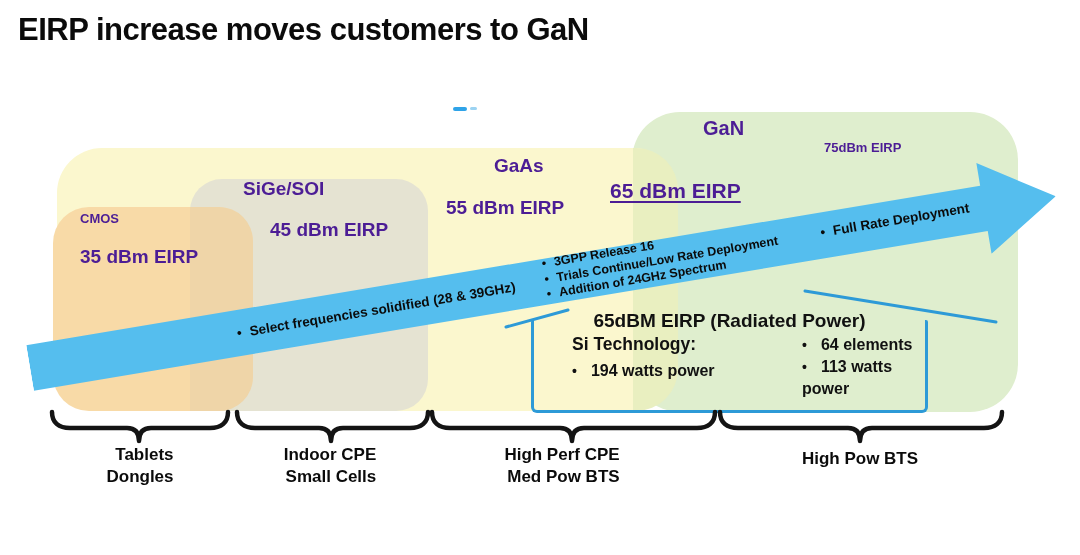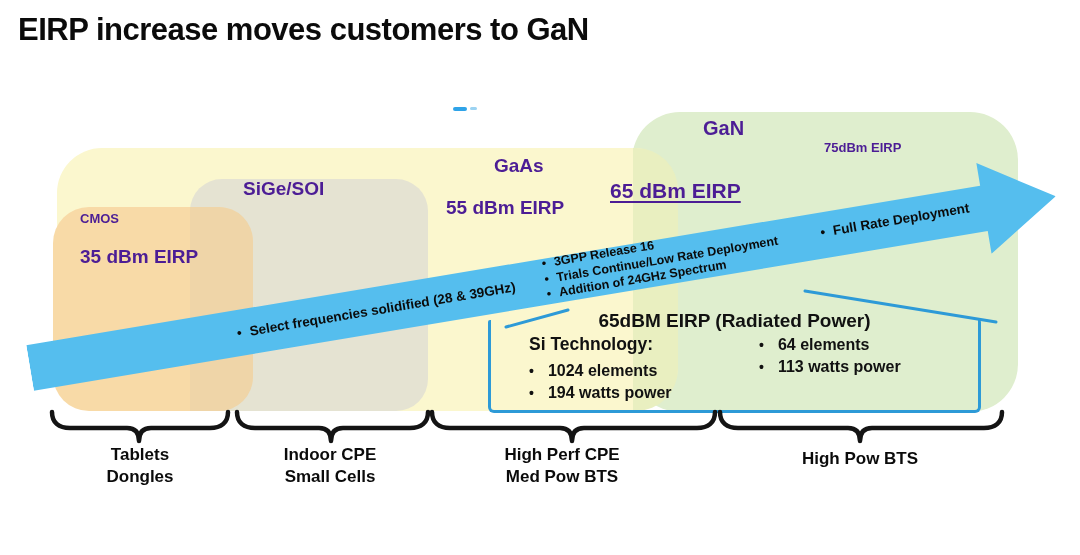--- a/index.html
+++ b/index.html
@@ -40,34 +40,34 @@
            transform:rotate(-9.5deg); transform-origin:0 50%;
            background:#55beee;
            clip-path:polygon(0 27%, 93% 27%, 93% 4%, 100% 50%, 93% 96%, 93% 73%, 0 73%); }
   .arrow-text { position:absolute; font-weight:bold; color:#0b0b0b; white-space:nowrap; }
   .phase1 { left:210px; top:50%; transform:translateY(-50%); font-size:13.5px; }
   .phase2 { left:522px; top:48%; transform:translateY(-50%); font-size:12.5px; line-height:15.5px; }
   .phase3 { left:802px; top:47%; transform:translateY(-50%); font-size:13.5px; }
   .bullet::before { content:"•"; margin-right:8px; }
 
   
-  .callout { position:absolute; left:488px; top:320px; width:493px; height:93px;
+  .callout { position:absolute; left:531px; top:320px; width:397px; height:93px;
              border:3px solid #2d9ad7; border-top:none; border-radius:2px 2px 6px 6px;
              box-sizing:border-box; }
   .callout-title { position:absolute; left:0; right:0; top:-10px; text-align:center;
                    font-size:19px; font-weight:bold; color:#111; white-space:nowrap; }
   .callout-col { position:absolute; top:14px; color:#111; }
   .col-si  { left:38px; }
   .col-gan { left:268px; }
   .callout-col .head { font-size:17.5px; font-weight:bold; margin-bottom:5px; }
   .callout-col .item { font-size:16px; font-weight:bold; line-height:22px; }
   .callout-col .item::before { content:"•"; margin-right:14px; font-size:14px; }
 
   
-  .seg-label { position:absolute; transform:translateX(-50%); text-align:center;
+  .seg-label { position:absolute; transform:translateX(-50%); text-align:right;
                font-size:17px; font-weight:bold; line-height:22px; color:#0b0b0b; white-space:nowrap; }
   .seg1 { left:140px; top:444px; }
   .seg2 { left:330px; top:444px; }
   .seg3 { left:562px; top:444px; }
   .seg4 { left:860px; top:448px; }
 
   .overlay-svg { position:absolute; left:0; top:0; pointer-events:none; }
 </style>
 </head>
 <body>
@@ -79,20 +79,21 @@
   <div class="tech-box box-gan"></div>
   <div class="tech-box box-gaas"></div>
   <div class="tech-box blend-yg"></div>
   <div class="tech-box box-sige"></div>
   <div class="tech-box box-cmos"></div>
   <div class="tech-box blend-og"></div>
 
   <div class="lbl lbl-cmos-name">CMOS</div>
   <div class="lbl lbl-cmos-eirp">35 dBm EIRP</div>
   <div class="lbl lbl-sige-name">SiGe/SOI</div>
+  <div class="lbl lbl-sige-eirp">45 dBm EIRP</div>
   <div class="lbl lbl-gaas-name">GaAs</div>
   <div class="lbl lbl-gaas-eirp">55 dBm EIRP</div>
   <div class="lbl lbl-eirp65">65 dBm EIRP</div>
   <div class="lbl lbl-gan-name">GaN</div>
   <div class="lbl lbl-gan-eirp">75dBm EIRP</div>
 
   <div class="dash1"></div>
   <div class="dash2"></div>
 
   <div class="arrow">
@@ -102,21 +103,20 @@
       <div class="bullet">Trials Continue/Low Rate Deployment</div>
       <div class="bullet">Addition of 24GHz Spectrum</div>
     </div>
     <div class="arrow-text phase3 bullet">Full Rate Deployment</div>
   </div>
 
   <div class="callout">
     <div class="callout-title">65dBM EIRP (Radiated Power)</div>
     <div class="callout-col col-si">
       <div class="head">Si Technology:</div>
-      <div class="item">1024 elements</div>
       <div class="item">194 watts power</div>
     </div>
     <div class="callout-col col-gan">
       <div class="item">64 elements</div>
       <div class="item">113 watts power</div>
     </div>
   </div>
 
   <svg class="overlay-svg" width="1080" height="555" viewBox="0 0 1080 555">
     <g stroke="#2d9ad7" stroke-width="3" stroke-linecap="round">

